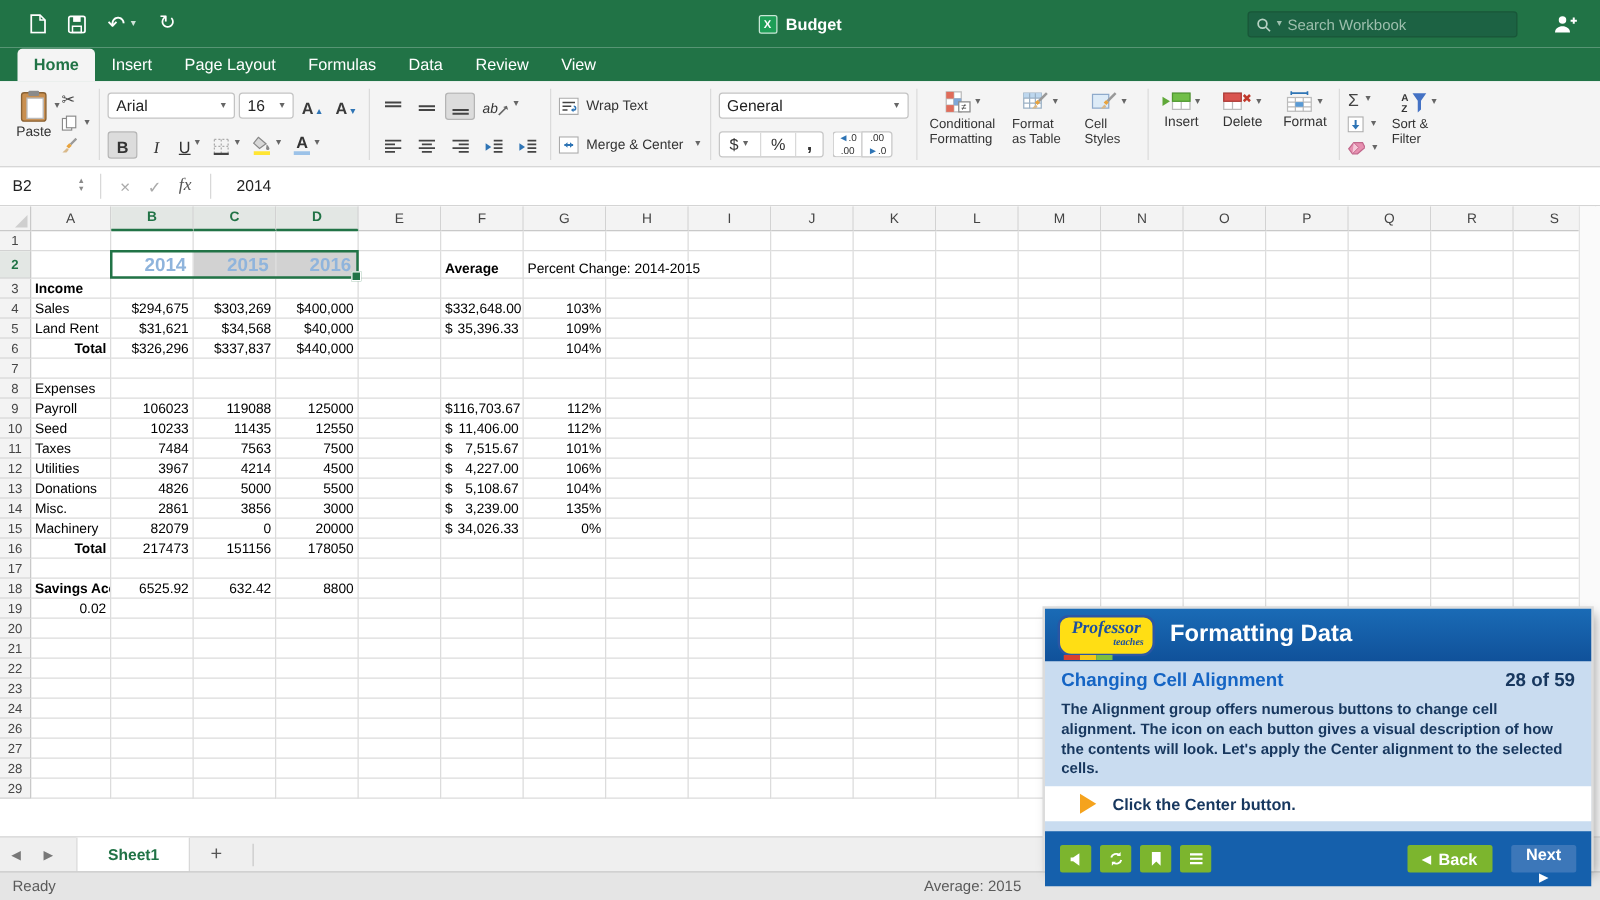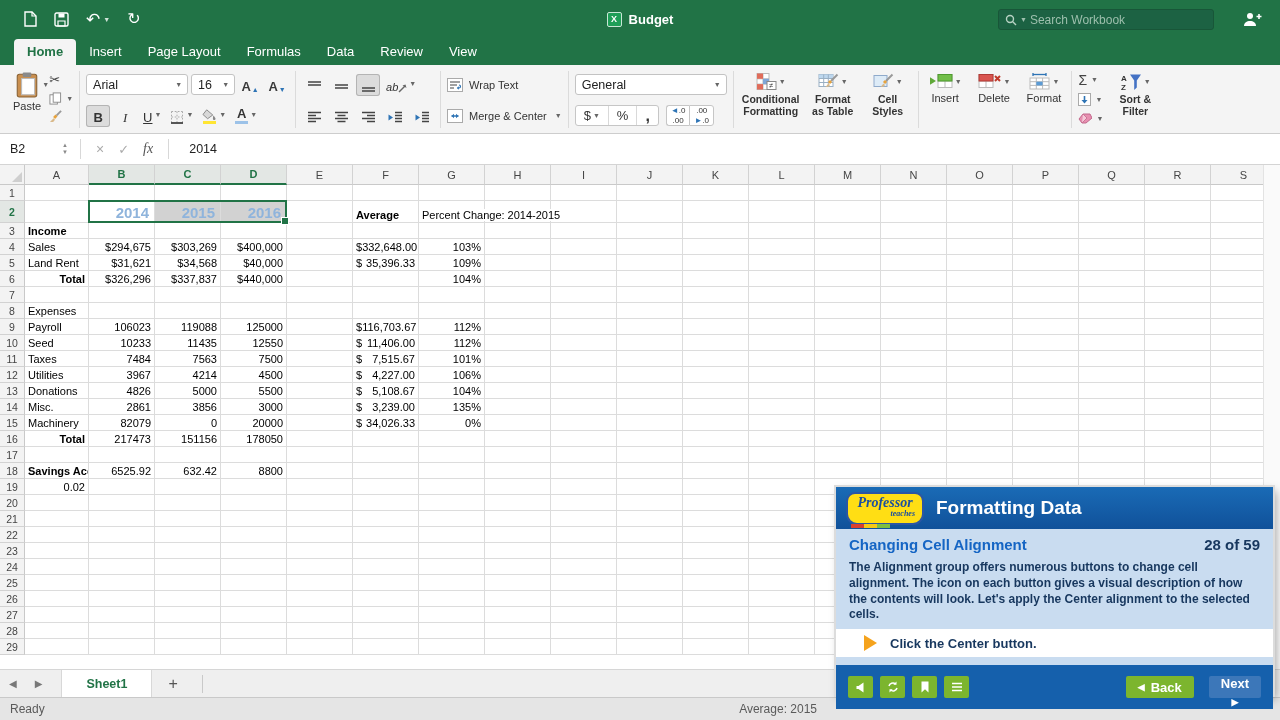--- a/index.html
+++ b/index.html
@@ -36,21 +36,21 @@
   .rgrp { padding:1px 5px; }
   .rsep { width:1px; background:#DBDBDB; margin:3px 1px; }
   .rrow { display:flex; align-items:center; height:31px; gap:3px; }
   .rbtn { display:flex; align-items:flex-end; justify-content:center; height:22px; min-width:24px; padding:0 3px 3px; border-radius:3px; color:#333; font-size:13px; line-height:1; cursor:default; }
   .rbtn.pressed { background:#DCDCDC; box-shadow:inset 0 0 0 1px #B4B4B4; }
   .caret { font-size:7px; color:#666; margin-left:2px; align-self:center; }
   .combo { background:#fff; border:1px solid #C3C3C3; border-radius:3px; height:21px; display:flex; align-items:center; font-size:12.5px; padding-left:6px; color:#222; }
   .combo .caret { margin-left:auto; padding:0 5px; }
   .rbig { position:relative; display:flex; flex-direction:column; align-items:center; justify-content:flex-start; gap:2px; font-size:11px; color:#333; padding:3px 4px 0; height:60px; cursor:default; }
   .rlbl { font-size:11px; color:#333; }
-  .rlbl2 { font-size:10.5px; color:#333; text-align:center; line-height:1.15;font-weight:bold; }
+  .rlbl2 { font-size:10.5px; color:#333; line-height:1.15; }
   .minicol { display:flex; flex-direction:column; justify-content:space-between; height:58px; padding:2px 0; }
   .mini { display:flex; align-items:center; height:17px; font-size:12px; color:#444; gap:2px; }
   .bigA { font-size:13px; font-weight:bold; color:#3a3a3a; }
   .tri-blue { color:#2E74B5; font-size:7px; margin-left:1px; }
   .fc-A { font-weight:bold; font-size:13px; color:#333; display:flex; flex-direction:column; align-items:center; line-height:1; }
   .cbar { width:13px; height:3px; margin-top:1px; }
   .seg { display:flex; border:1px solid #C6C6C6; border-radius:3px; overflow:hidden; background:#fff; height:21px; }
   .seg > div { display:flex; align-items:center; justify-content:center; padding:0 8px; border-right:1px solid #D9D9D9; font-size:13px; color:#333; }
   .seg > div:last-child { border-right:none; }
   .decbtn { font-size:8px; line-height:1.15; text-align:center; background:#fff; border:1px solid #C6C6C6; padding:1px 4px; color:#333; height:21px; display:flex; flex-direction:column; justify-content:center; }
@@ -1254,42 +1254,20 @@
         <div class="g-c"></div>
         <div class="g-c"></div>
         <div class="g-c"></div>
         <div class="g-c"></div>
         <div class="g-c"></div>
         <div class="g-c"></div>
         <div class="g-c"></div>
         <div class="g-c"></div>
       </div>
       <div class="g-row">
-        <div class="g-rh">25</div>
-        <div class="g-c g-first"></div>
-        <div class="g-c"></div>
-        <div class="g-c"></div>
-        <div class="g-c"></div>
-        <div class="g-c"></div>
-        <div class="g-c"></div>
-        <div class="g-c"></div>
-        <div class="g-c"></div>
-        <div class="g-c"></div>
-        <div class="g-c"></div>
-        <div class="g-c"></div>
-        <div class="g-c"></div>
-        <div class="g-c"></div>
-        <div class="g-c"></div>
-        <div class="g-c"></div>
-        <div class="g-c"></div>
-        <div class="g-c"></div>
-        <div class="g-c"></div>
-        <div class="g-c"></div>
-      </div>
-      <div class="g-row">
         <div class="g-rh">26</div>
         <div class="g-c g-first"></div>
         <div class="g-c"></div>
         <div class="g-c"></div>
         <div class="g-c"></div>
         <div class="g-c"></div>
         <div class="g-c"></div>
         <div class="g-c"></div>
         <div class="g-c"></div>
         <div class="g-c"></div>

